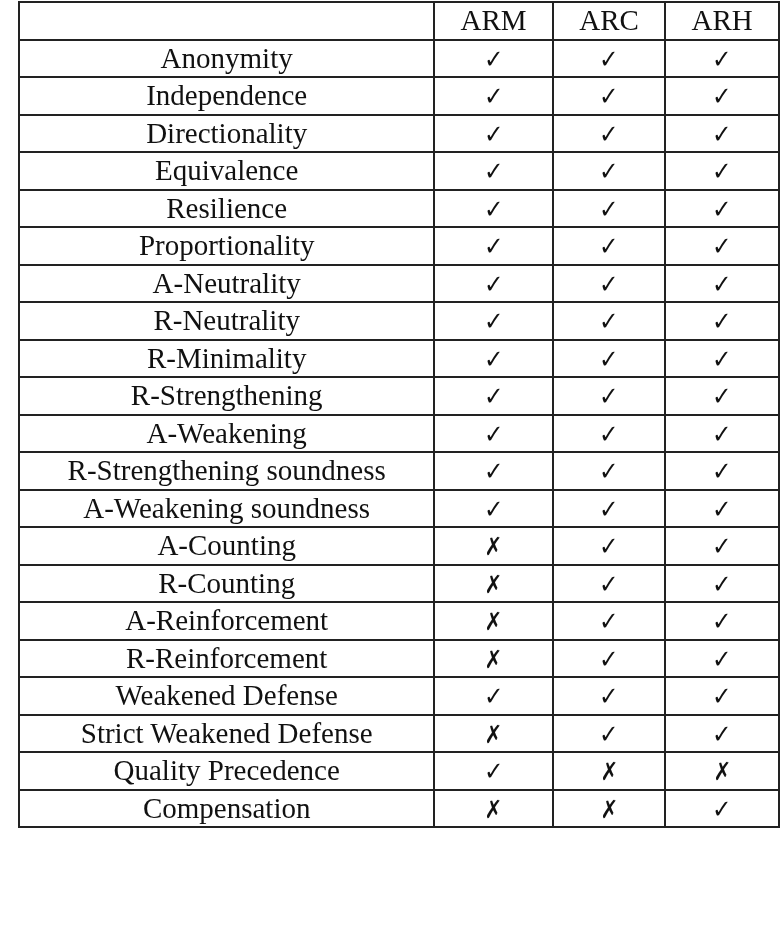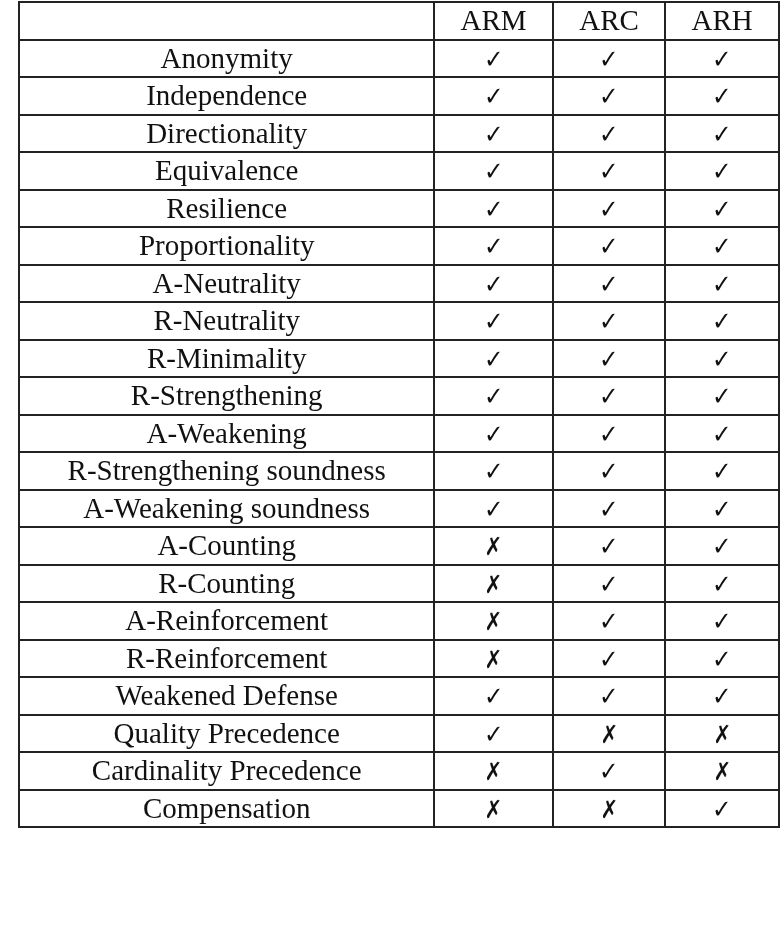--- a/index.html
+++ b/index.html
@@ -167,29 +167,29 @@
         <td><span class="mark yes">✓</span></td>
         <td><span class="mark yes">✓</span></td>
       </tr>
       <tr>
         <td>Weakened Defense</td>
         <td><span class="mark yes">✓</span></td>
         <td><span class="mark yes">✓</span></td>
         <td><span class="mark yes">✓</span></td>
       </tr>
       <tr>
+        <td>Strict Weakened Defense</td>
+        <td><span class="mark no">✗</span></td>
+        <td><span class="mark yes">✓</span></td>
+        <td><span class="mark yes">✓</span></td>
+      </tr>
+      <tr>
         <td>Quality Precedence</td>
         <td><span class="mark yes">✓</span></td>
         <td><span class="mark no">✗</span></td>
-        <td><span class="mark no">✗</span></td>
-      </tr>
-      <tr>
-        <td>Cardinality Precedence</td>
-        <td><span class="mark no">✗</span></td>
-        <td><span class="mark yes">✓</span></td>
         <td><span class="mark no">✗</span></td>
       </tr>
       <tr>
         <td>Compensation</td>
         <td><span class="mark no">✗</span></td>
         <td><span class="mark no">✗</span></td>
         <td><span class="mark yes">✓</span></td>
       </tr>
     </tbody>
 </table>

